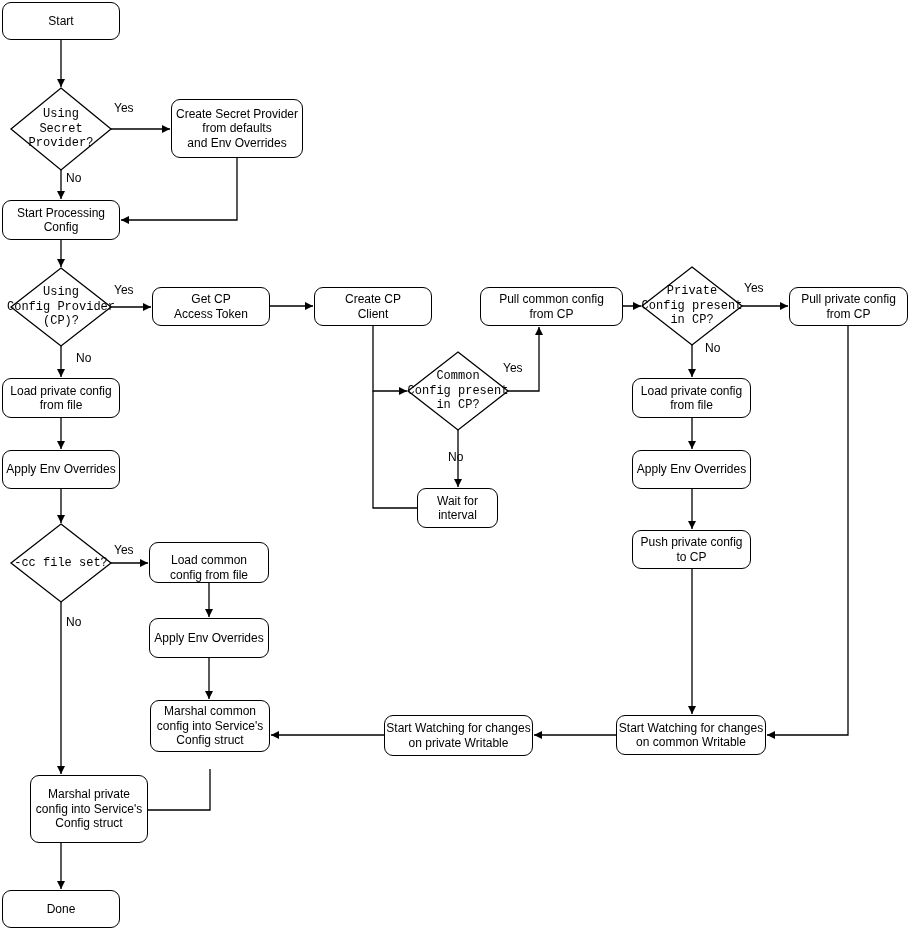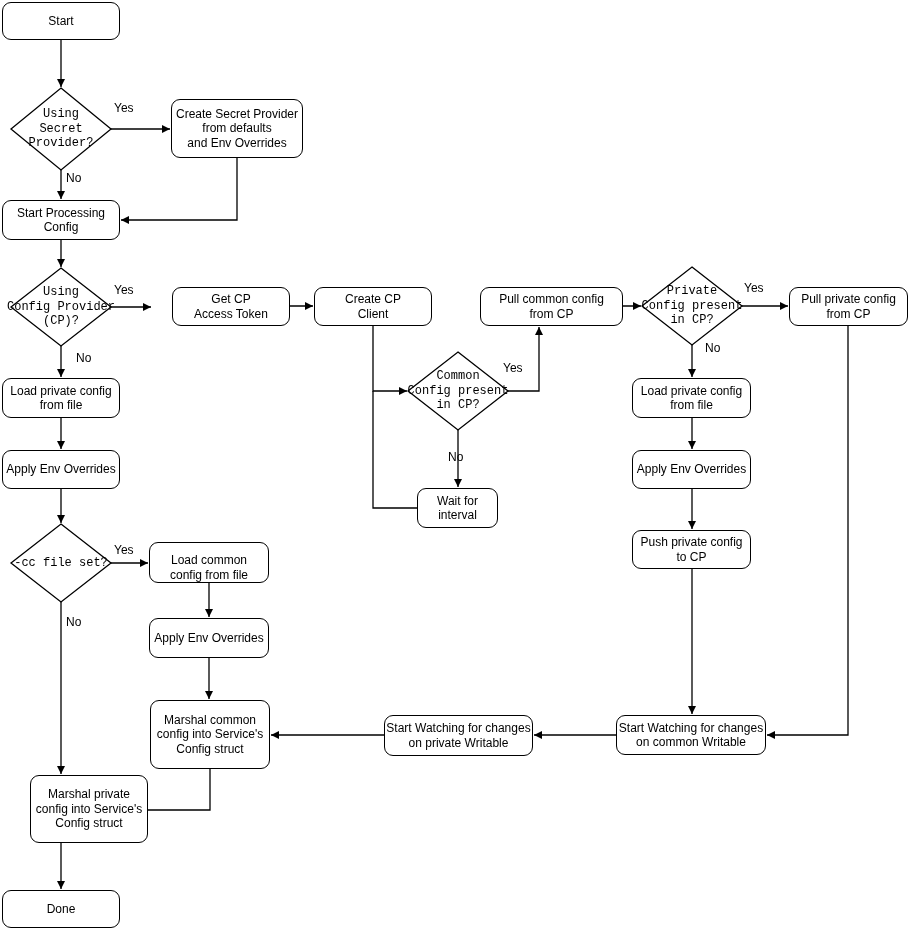--- a/index.html
+++ b/index.html
@@ -27,33 +27,33 @@
     box-sizing:border-box;
   }
   .dtext{position:absolute;display:flex;align-items:center;justify-content:center;
     text-align:center;white-space:pre;line-height:1.2;font-family:Liberation Mono, monospace;}
   .elabel{position:absolute;white-space:pre;}
 
   
   #n-start            {left:2px;  top:2px;   width:118px;height:38px;}
   #n-create-secret    {left:171px;top:99px;  width:132px;height:59px;}
   #n-start-processing {left:2px;  top:200px; width:118px;height:40px;}
-  #n-get-cp           {left:152px;top:287px; width:118px;height:39px;margin-left:20px;}
+  #n-get-cp           {left:152px;top:287px; width:118px;height:39px;}
   #n-create-cp        {left:314px;top:287px; width:118px;height:39px;}
   #n-pull-common      {left:480px;top:287px; width:143px;height:39px;}
   #n-pull-private     {left:789px;top:287px; width:119px;height:39px;}
   #n-load-private-l   {left:2px;  top:378px; width:118px;height:40px;}
   #n-apply-env-l      {left:2px;  top:450px; width:118px;height:39px;}
   #n-load-private-r   {left:632px;top:378px; width:119px;height:40px;}
   #n-apply-env-r      {left:632px;top:450px; width:119px;height:39px;}
   #n-push-private     {left:632px;top:530px; width:119px;height:39px;}
   #n-wait             {left:417px;top:488px; width:81px; height:40px;}
   #n-load-common      {left:149px;top:542px; width:120px;height:41px;align-items:flex-end;}
   #n-apply-env-m      {left:149px;top:618px; width:120px;height:40px;}
-  #n-marshal-common   {left:150px;top:700px; width:120px;height:69px;}
+  #n-marshal-common   {left:150px;top:700px; width:120px;height:52px;}
   #n-watch-private    {left:384px;top:715px; width:149px;height:41px;}
   #n-watch-common     {left:616px;top:715px; width:150px;height:40px;}
   #n-marshal-private  {left:2px;  top:775px; width:118px;height:68px;margin-left:28px;}
   #n-done             {left:2px;  top:890px; width:118px;height:38px;}
 
   
   #t-d1{left:11px; top:88px; width:100px;height:82px;}
   #t-d2{left:11px; top:268px;width:100px;height:78px;}
   #t-d3{left:408px;top:352px;width:100px;height:78px;}
   #t-d4{left:642px;top:267px;width:100px;height:78px;}

